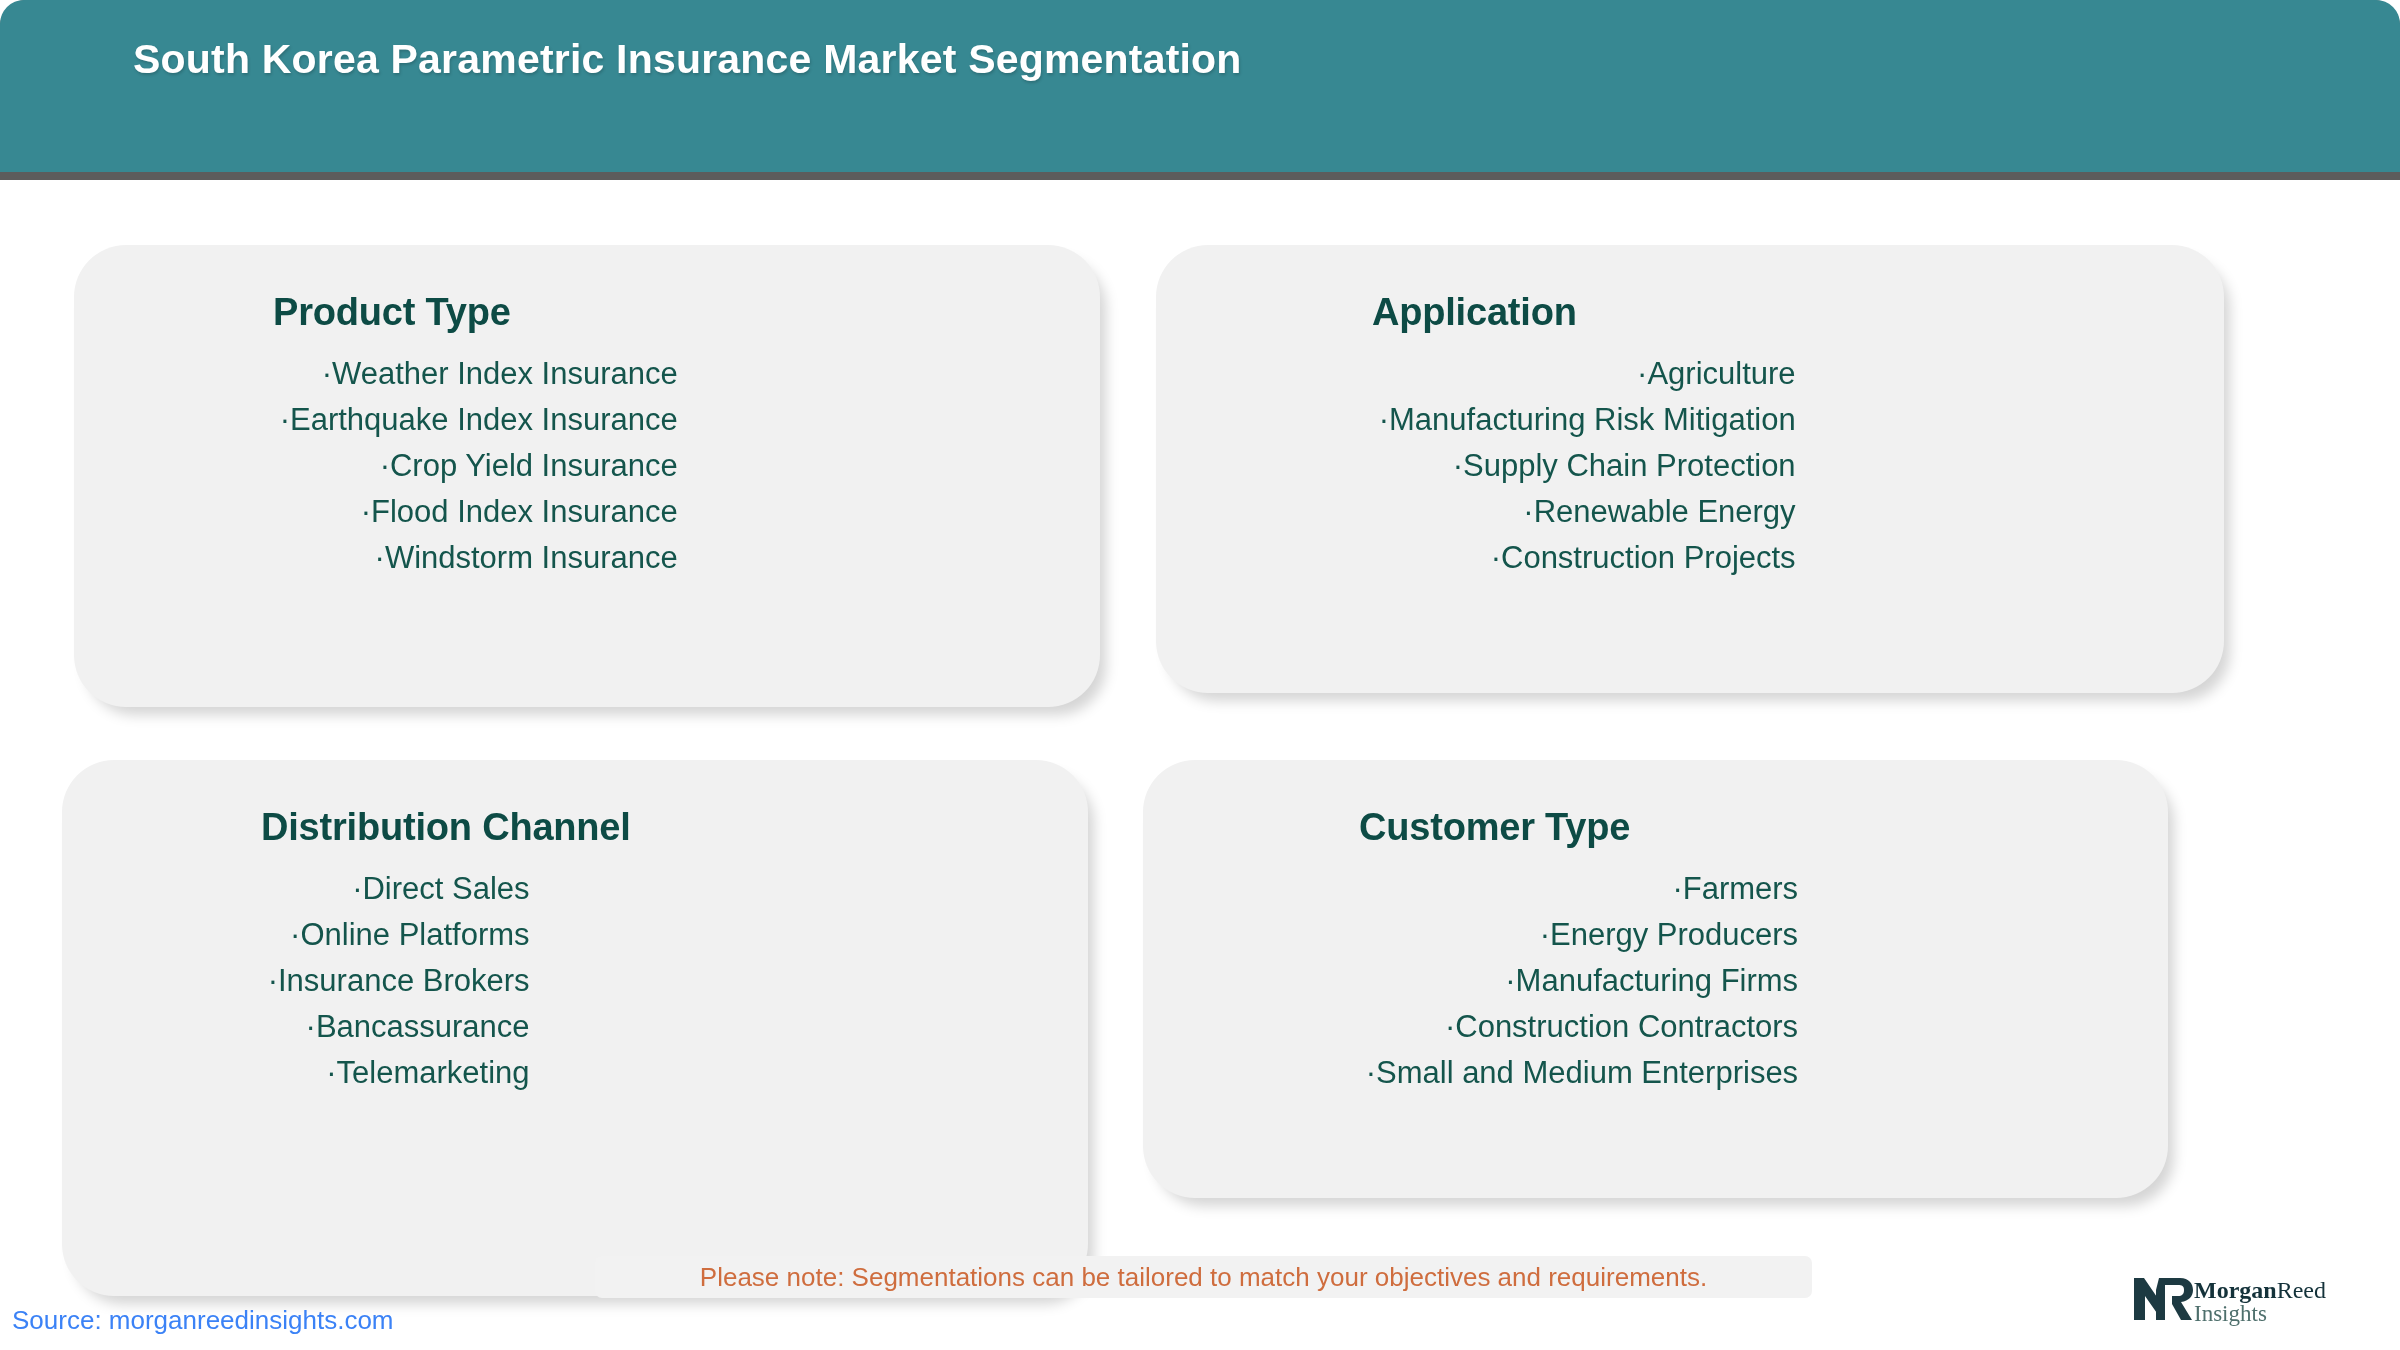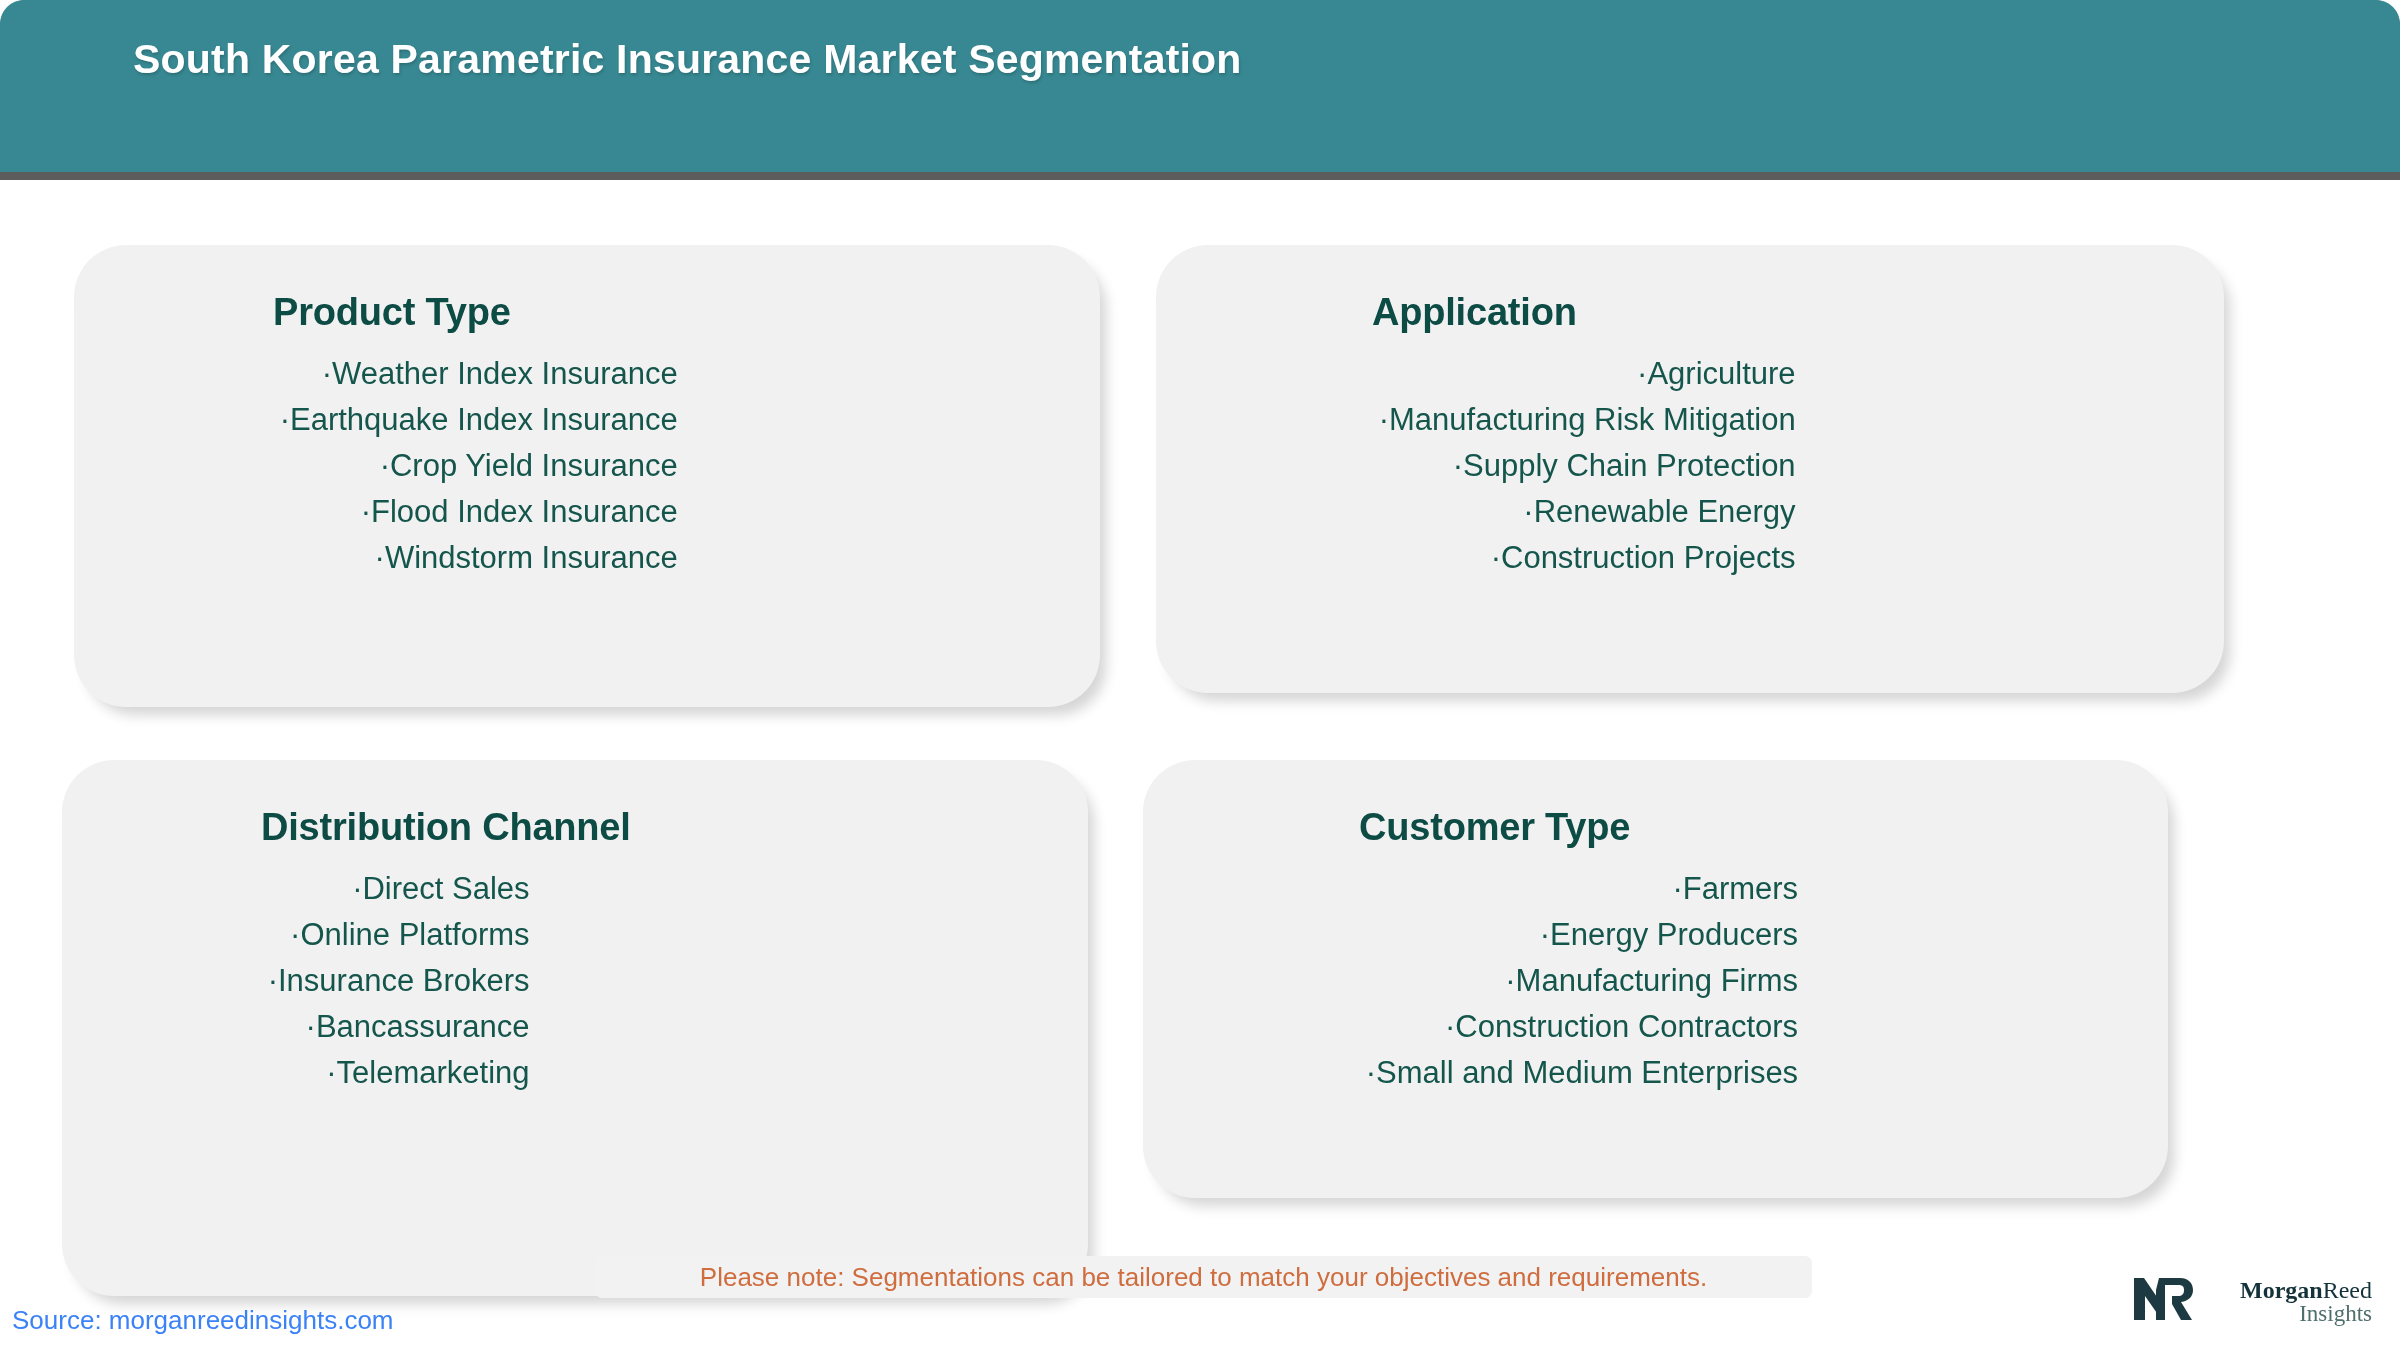--- a/index.html
+++ b/index.html
@@ -146,23 +146,21 @@
     left: 2132px;
     top: 1268px;
     width: 240px;
     height: 66px;
     z-index: 3;
     display: flex;
     align-items: center;
   }
   #logo-mark { flex: 0 0 auto; }
   #logo-words {
-    margin-left: 9px;
     line-height: 1.0;
-    text-align: right;
   }
   #logo-line1 {
     font-size: 24px;
     font-weight: bold;
     color: #14323a;
     white-space: nowrap;
     font-family: "Liberation Serif", serif;
   }
   #logo-line1 .thin { font-weight: normal; }
   #logo-line2 {

